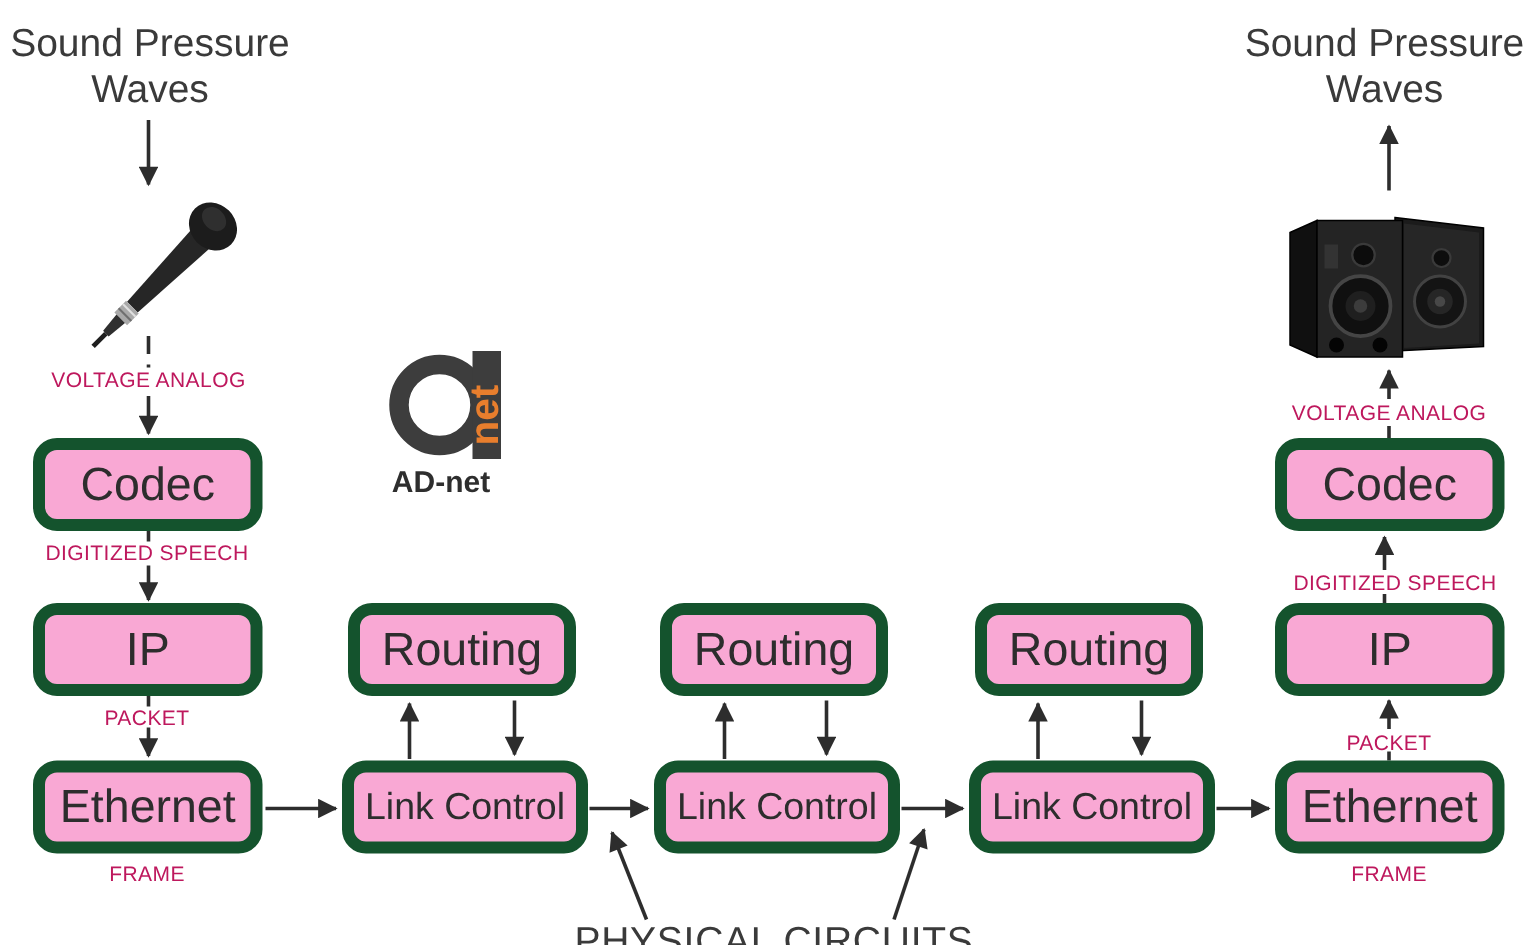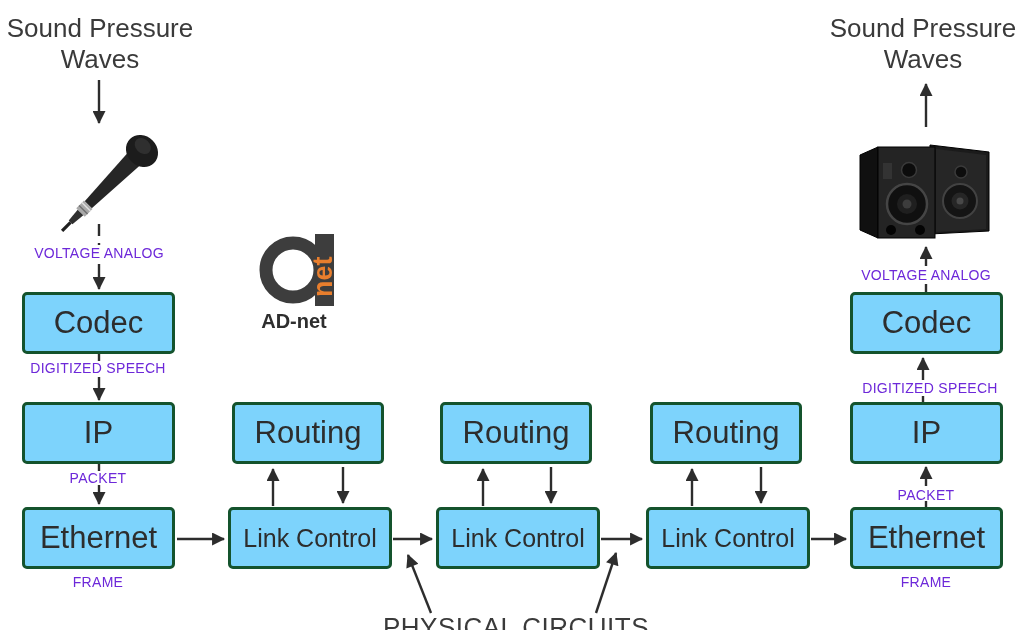--- a/index.html
+++ b/index.html
@@ -3,27 +3,27 @@
 <meta charset="utf-8">
 <style>
   html,body { margin:0; padding:0; background:#ffffff; }
   .stage {
     position:relative; width:1024px; height:630px; background:#ffffff;
     font-family:"Liberation Sans", sans-serif; overflow:hidden;margin-top:12px;
   }
   svg.layer { position:absolute; left:0; top:0; width:1024px; height:630px; }
   .node {
     position:absolute; box-sizing:border-box;
-    background:#7dd3fc; border:3px solid #14532d; border-radius:5px;
+    background:#f9a8d4; border:8px solid #14532d; border-radius:16px;
     display:flex; align-items:center; justify-content:center;
     font-size:31px; color:#2d2d2d; white-space:nowrap;
   }
   .node.lc { font-size:25px; }
   .lbl {
-    position:absolute; font-size:14px; color:#6d28d9; text-align:center;
+    position:absolute; font-size:14px; color:#be185d; text-align:center;
     letter-spacing:0.3px; line-height:15px; white-space:nowrap;
   }
   .hdr {
     position:absolute; font-size:26px; color:#3a3a3a; text-align:center;
     line-height:31px; white-space:nowrap;
   }
   .phys {
     position:absolute; font-size:26px; color:#3a3a3a; text-align:center;
     letter-spacing:0.5px; white-space:nowrap;
   }

